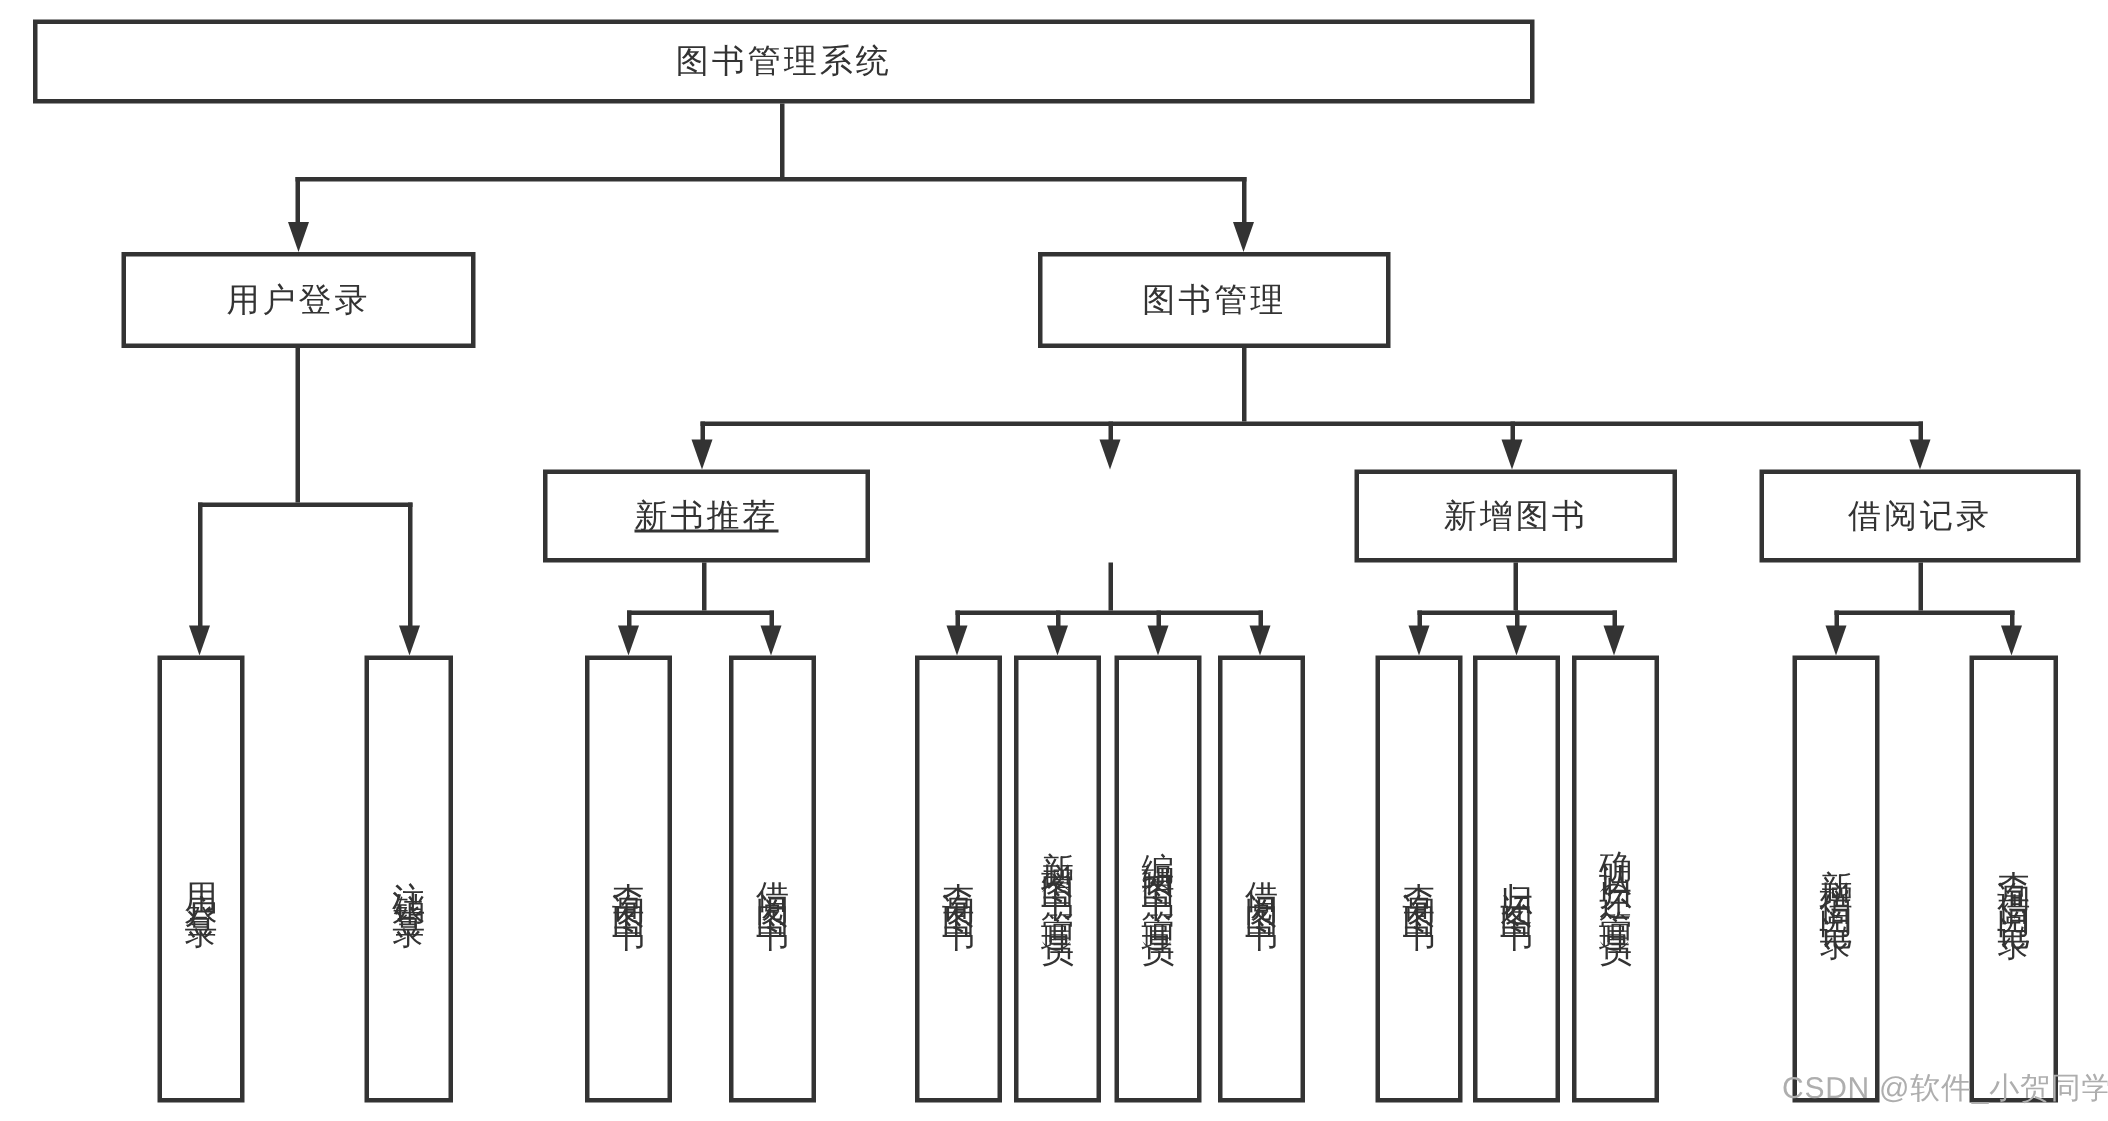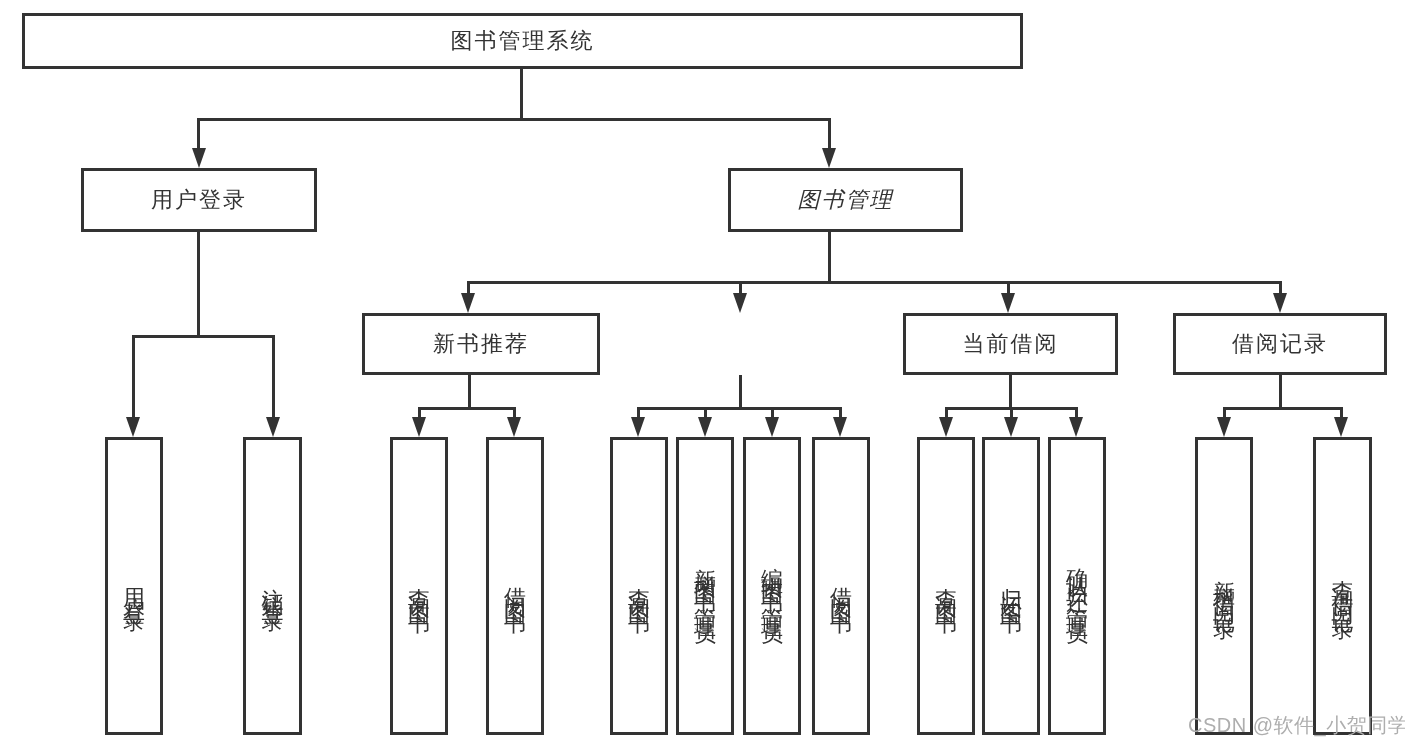--- a/index.html
+++ b/index.html
@@ -66,21 +66,21 @@
   <div class="vline" style="left:520px; top:69px; height:49px;"></div>
   <div class="hline" style="left:197px; top:118px; width:634px;"></div>
   <div class="vline" style="left:197px; top:118px; height:32px;"></div>
   <div class="arrowhead" style="left:192px; top:148px;"></div>
   <div class="vline" style="left:828px; top:118px; height:32px;"></div>
   <div class="arrowhead" style="left:822px; top:148px;"></div>
 
   <div class="box h" style="left:81px; top:168px; width:236px; height:64px;">
     <span>用户登录</span>
   </div>
-  <div class="box h" style="left:728px; top:168px; width:235px; height:64px;font-style:italic;">
+  <div class="box h" style="left:692px; top:168px; width:235px; height:64px;">
     <span>图书管理</span>
   </div>
 
   <div class="vline" style="left:197px; top:232px; height:103px;"></div>
   <div class="hline" style="left:132px; top:335px; width:143px;"></div>
   <div class="vline" style="left:132px; top:335px; height:84px;"></div>
   <div class="arrowhead" style="left:126px; top:417px;"></div>
   <div class="vline" style="left:272px; top:335px; height:84px;"></div>
   <div class="arrowhead" style="left:266px; top:417px;"></div>
 
@@ -88,25 +88,25 @@
   <div class="hline" style="left:467px; top:281px; width:815px;"></div>
   <div class="vline" style="left:467px; top:281px; height:14px;"></div>
   <div class="arrowhead" style="left:461px; top:293px;"></div>
   <div class="vline" style="left:739px; top:281px; height:14px;"></div>
   <div class="arrowhead" style="left:733px; top:293px;"></div>
   <div class="vline" style="left:1007px; top:281px; height:14px;"></div>
   <div class="arrowhead" style="left:1001px; top:293px;"></div>
   <div class="vline" style="left:1279px; top:281px; height:14px;"></div>
   <div class="arrowhead" style="left:1273px; top:293px;"></div>
 
-  <div class="box h" style="left:362px; top:313px; width:238px; height:62px;">
+  <div class="box h" style="left:362px; top:313px; width:218px; height:62px;text-decoration:underline;">
     <span>新书推荐</span>
   </div>
   <div class="box h" style="left:903px; top:313px; width:215px; height:62px;">
-    <span>当前借阅</span>
+    <span>新增图书</span>
   </div>
   <div class="box h" style="left:1173px; top:313px; width:214px; height:62px;">
     <span>借阅记录</span>
   </div>
 
   <div class="vline" style="left:468px; top:375px; height:32px;"></div>
   <div class="hline" style="left:418px; top:407px; width:98px;"></div>
   <div class="vline" style="left:418px; top:407px; height:12px;"></div>
   <div class="arrowhead" style="left:412px; top:417px;"></div>
   <div class="vline" style="left:513px; top:407px; height:12px;"></div>

